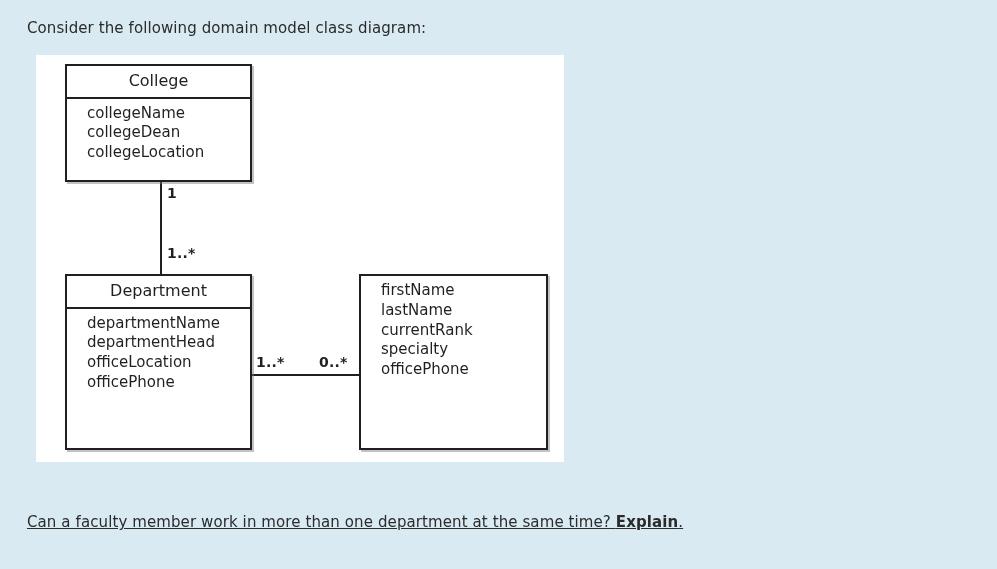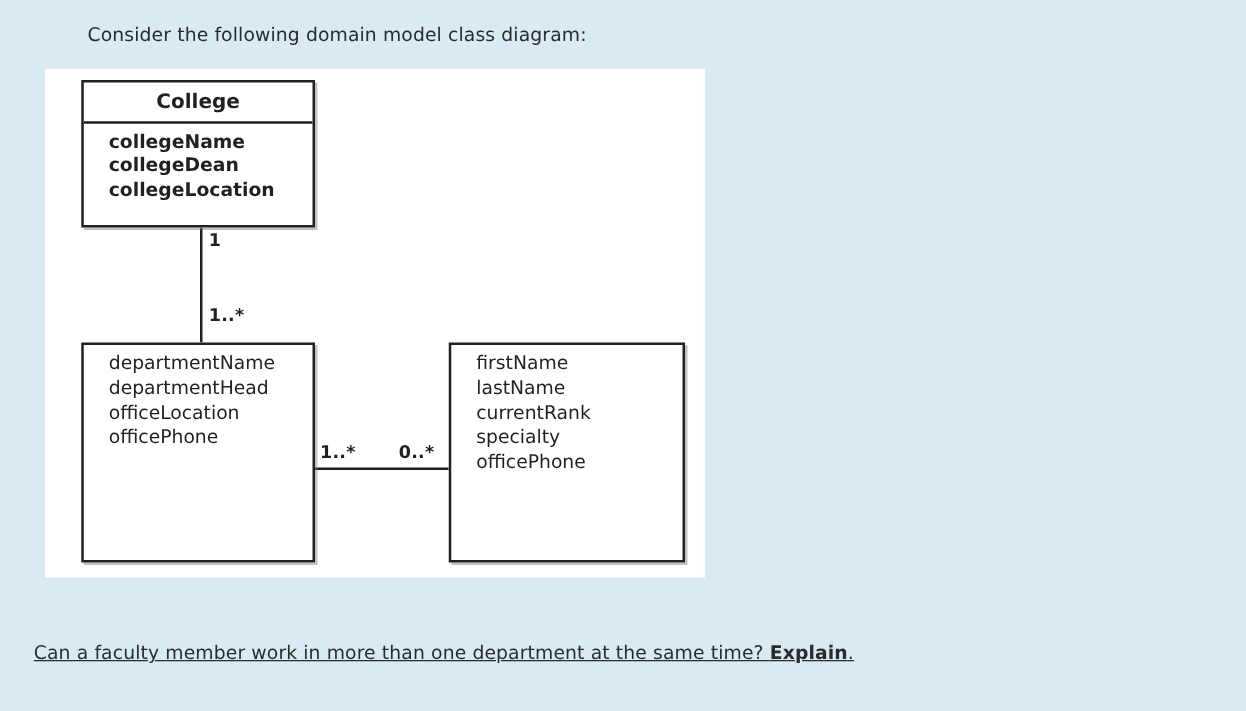--- a/index.html
+++ b/index.html
@@ -17,21 +17,20 @@
 
   
   .prompt-text {
     position: absolute;
     left: 27px;
     top: 19px;
     font-size: 15px;
     color: #2b2b2b;
     letter-spacing: 0.1px;
     white-space: nowrap;
-    margin-left: 43px;
   }
   .question-text {
     position: absolute;
     left: 27px;
     top: 513px;
     font-size: 15px;
     color: #2b2b2b;
     letter-spacing: 0.1px;
     white-space: nowrap;
     text-decoration: underline;
@@ -70,21 +69,21 @@
     padding: 5px 0 6px 20px;
   }
   .uml-attr {
     font-size: 15px;
     color: #231f20;
     line-height: 1.32;
     white-space: nowrap;
   }
 
   
-  #class-college    { left: 29px;  top: 9px;   width: 187px; height: 118px; font-weight: bold; }
+  #class-college    { left: 29px;  top: 9px;   width: 187px; height: 118px; }
   #class-department { left: 29px;  top: 219px; width: 187px; height: 176px; }
   #class-faculty    { left: 323px; top: 219px; width: 189px; height: 176px; }
 
   
   .assoc-line {
     position: absolute;
     background: #231f20;
   }
   
   #assoc-vertical {
@@ -133,20 +132,21 @@
   <div class="uml-class" id="class-college">
     <div class="uml-class-name">College</div>
     <div class="uml-attributes">
       <div class="uml-attr">collegeName</div>
       <div class="uml-attr">collegeDean</div>
       <div class="uml-attr">collegeLocation</div>
     </div>
   </div>
 
   <div class="uml-class" id="class-department">
+    <div class="uml-class-name">Department</div>
     <div class="uml-attributes">
       <div class="uml-attr">departmentName</div>
       <div class="uml-attr">departmentHead</div>
       <div class="uml-attr">officeLocation</div>
       <div class="uml-attr">officePhone</div>
     </div>
   </div>
 
   <div class="uml-class" id="class-faculty">
     <div class="uml-attributes">

